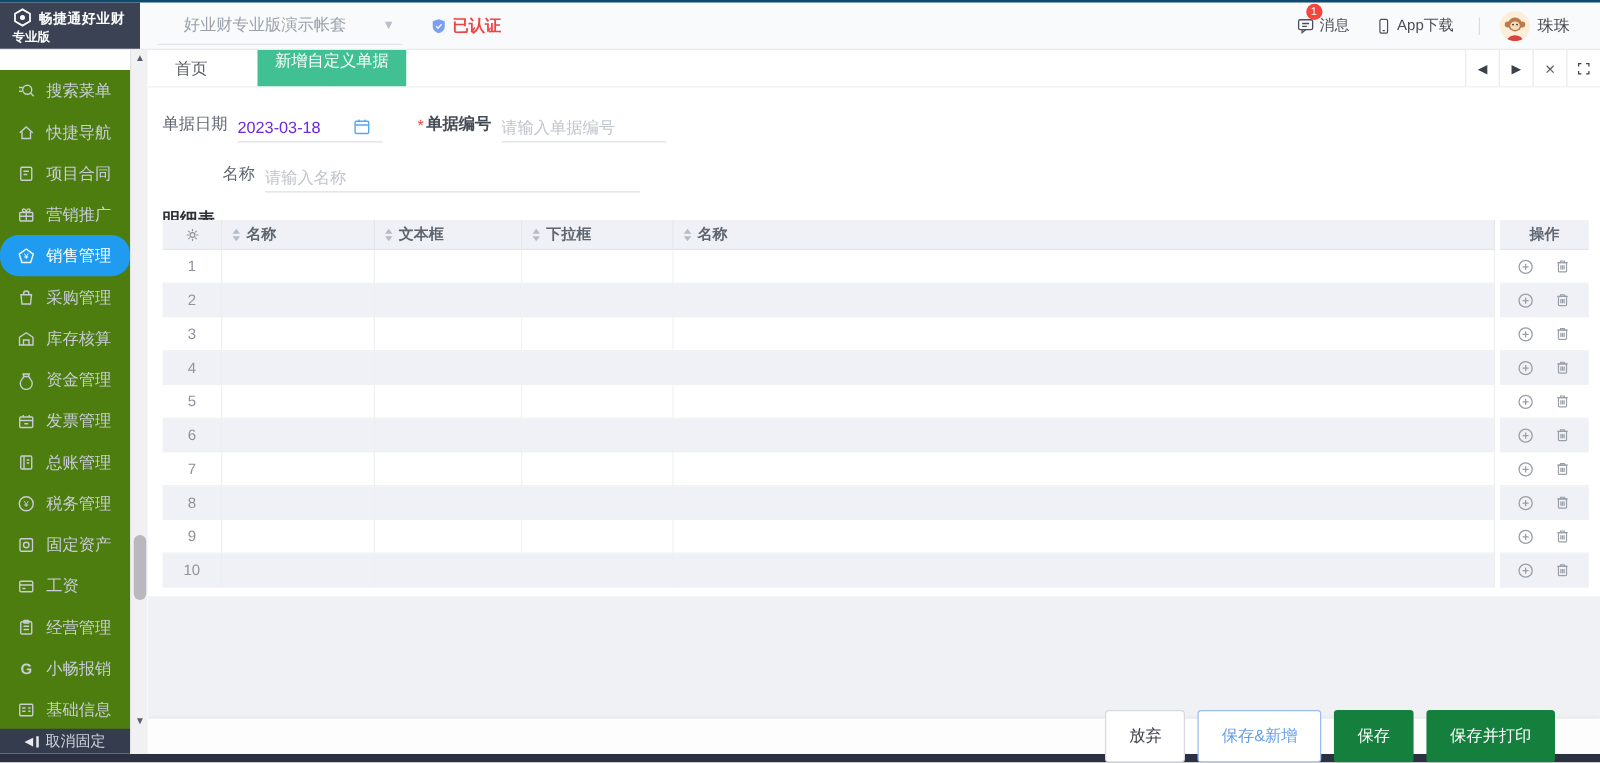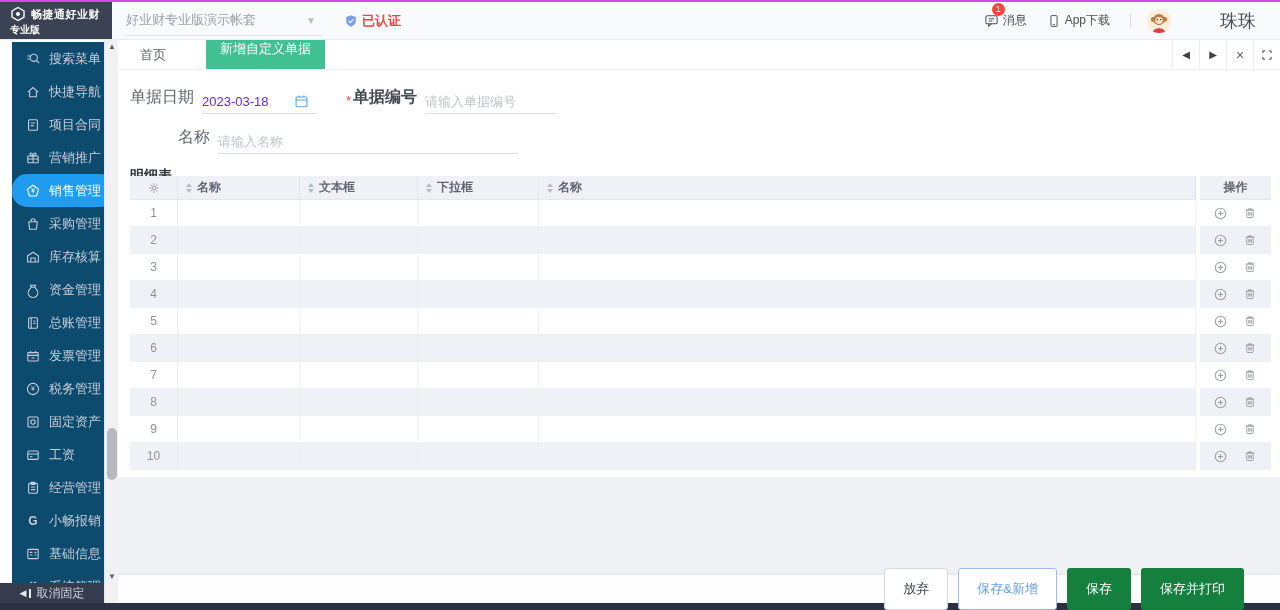--- a/index.html
+++ b/index.html
@@ -1,50 +1,50 @@
 <!DOCTYPE html>
 <html><head>
 <meta charset="utf-8">
 <style>
   * { margin:0; padding:0; box-sizing:border-box; }
   html,body { width:1280px; height:610px; overflow:hidden;
     font-family:"Liberation Sans", sans-serif; background:#fff; }
 
   
   .topbar { height:40px; display:flex; align-items:stretch; background:#f8fafc;
-    border-bottom:1px solid #e7eaee; border-top:2px solid #d946ef; }
+    border-bottom:1px solid #e7eaee; border-top:2px solid #0c4a6e; }
   .logo-block { width:112px; background:#3b4254; color:#fff; padding:4px 8px 2px 10px;
     display:flex; flex-direction:column; justify-content:center; }
   .logo-row { display:flex; align-items:center; gap:5px; }
   .logo-title { font-size:11px; font-weight:bold; letter-spacing:0.5px; }
   .logo-sub { font-size:10px; font-weight:bold; margin-top:1px; }
   .acct { display:flex; align-items:center; margin-left:14px; width:196px;
     border-bottom:1px solid #dfe3e8; height:30px; align-self:center; cursor:pointer; }
-  .acct-text { color:#9aa1ab; font-size:13px; flex:1; white-space:nowrap; overflow:hidden; }
+  .acct-text { color:#9aa1ab; font-size:13px; flex:1; white-space:nowrap; overflow:hidden;margin-left:21px; }
   .chev { color:#b8bfc8; font-size:10px; margin:0 6px; }
   .verified { display:flex; align-items:center; gap:4px; margin-left:22px;
     color:#ef4444; font-size:13px; font-weight:bold; }
   .topbar-spacer { flex:1; }
   .top-item { display:flex; align-items:center; gap:4px; color:#4a4f57; font-size:12px;
     margin-right:20px; cursor:pointer; position:relative; align-self:center; height:22px; }
   .badge { position:absolute; top:-7px; left:8px; background:#f5453d; color:#fff;
     font-size:9px; min-width:13px; height:13px; border-radius:7px; display:flex;
     align-items:center; justify-content:center; padding:0 3px; }
   .vdivider { width:1px; height:14px; background:#d9dde2; margin-right:16px; align-self:center; }
   .avatar { width:24px; height:24px; border-radius:50%; background:#fdeeda; overflow:hidden;
     align-self:center; margin-right:6px; flex:none; }
-  .username { color:#4a4f57; font-size:18px; align-self:center; margin-right:24px; cursor:pointer;margin-left:43px; }
+  .username { color:#4a4f57; font-size:13px; align-self:center; margin-right:24px; cursor:pointer; }
 
   
   .main { display:flex; height:563px; }
 
   
   .sidebar { width:118px; position:relative; flex:none; background:#fff; }
-  .menu-col { position:absolute; left:0; top:2px; width:104px; height:543px;
-    background:#0c4a6e; overflow:hidden;margin-left:12px; }
+  .menu-col { position:absolute; left:0; top:16px; width:104px; height:543px;
+    background:#4d7c0f; overflow:hidden; }
   .menu-item { height:33px; display:flex; align-items:center; gap:8px; padding-left:13px;
     color:#c8cdd8; font-size:13px; cursor:pointer; white-space:nowrap; }
   .menu-item.active { background:#1f9bf0; color:#fff;border-radius:15px; }
   .menu-item .mi { width:16px; height:16px; flex:none; }
   .unpin { position:absolute; left:0; top:543px; width:104px; height:20px; background:#353c4d;
     color:#cfd4de; font-size:12px; display:flex; align-items:center; justify-content:center;
     gap:3px; cursor:pointer; }
   .unpin .tri { font-size:9px; color:#e8ebf2; }
   .unpin .bar { width:2px; height:9px; background:#e8ebf2; margin-right:2px; }
   .scrollcol { position:absolute; right:0; top:0; width:14px; height:563px; background:#f1f1f3;
@@ -66,21 +66,21 @@
   .tab-close { font-size:12px; opacity:0.9; cursor:pointer; }
   .tabbar-spacer { flex:1; }
   .tab-ctrl { width:27px; display:flex; align-items:center; justify-content:center;
     color:#3d4249; font-size:10px; cursor:pointer; border-left:1px solid #ececef; }
   .tab-ctrl:first-of-type { border-left:none; }
   .tab-ctrl.close-x { font-size:14px; color:#5a5f66; }
 
   
   .form-section { height:102px; padding:10px 0 0 12px; }
   .form-row1 { display:flex; align-items:flex-end; height:32px; margin-top:2px; }
-  .f-label { font-size:16px; color:#5f6670; margin-right:8px; padding-bottom:6px; white-space:nowrap; }
+  .f-label { font-size:13px; color:#5f6670; margin-right:8px; padding-bottom:6px; white-space:nowrap; }
   .f-label.bold { font-weight:bold; color:#454b54; }
   .req { color:#f5453d; font-size:13px; padding-bottom:6px; margin-right:2px; }
   .u-wrap { display:flex; align-items:center; border-bottom:1px solid #dcdfe6; padding-bottom:4px; }
   .u-input { border:none; outline:none; background:transparent; font-size:13px; color:#6d28d9;
     font-family:"Liberation Sans", sans-serif; }
   .u-input::placeholder { color:#c0c4cc; }
   .date-wrap { width:116px; margin-left:18px; }
   .date-wrap .u-input { width:92px; }
   .docno-wrap { width:132px; }
   .docno-wrap .u-input { width:128px; }
@@ -274,34 +274,34 @@
             <svg class="" width="16" height="16" viewBox="0 0 16 16" fill="none" stroke="currentColor" stroke-width="1.1">
               <path d="M6.2 5.2h3.6l1.7 2.3a4.8 4.8 0 1 1-7 0Z"></path>
               <path d="M6.2 5.2 5.5 3.2h5l-.7 2"></path>
             </svg>
           </span>
           <span>资金管理</span>
         </div>
         <div class="menu-item">
           <span class="mi">
             <svg class="" width="16" height="16" viewBox="0 0 16 16" fill="none" stroke="currentColor" stroke-width="1.1">
+              <rect x="2.8" y="4.6" width="10.4" height="8.4" rx="0.8"></rect>
+              <path d="M2.8 7.4h10.4 M5.6 4.6V3 M10.4 4.6V3 M6.4 10h3.2"></path>
+            </svg>
+          </span>
+          <span>发票管理</span>
+        </div>
+        <div class="menu-item">
+          <span class="mi">
+            <svg class="" width="16" height="16" viewBox="0 0 16 16" fill="none" stroke="currentColor" stroke-width="1.1">
               <rect x="3.6" y="2.8" width="8.8" height="10.4" rx="1"></rect>
               <path d="M6.2 2.8v10.4 M8.4 6h2 M8.4 8.4h2"></path>
             </svg>
           </span>
           <span>总账管理</span>
-        </div>
-        <div class="menu-item">
-          <span class="mi">
-            <svg class="" width="16" height="16" viewBox="0 0 16 16" fill="none" stroke="currentColor" stroke-width="1.1">
-              <rect x="2.8" y="4.6" width="10.4" height="8.4" rx="0.8"></rect>
-              <path d="M2.8 7.4h10.4 M5.6 4.6V3 M10.4 4.6V3 M6.4 10h3.2"></path>
-            </svg>
-          </span>
-          <span>发票管理</span>
         </div>
         <div class="menu-item">
           <span class="mi">
             <svg class="" width="16" height="16" viewBox="0 0 16 16" fill="none" stroke="currentColor" stroke-width="1.1">
               <circle cx="8" cy="8" r="5.6"></circle>
               <text x="8" y="10.4" font-size="7" text-anchor="middle" fill="currentColor" stroke="none">¥</text>
             </svg>
           </span>
           <span>税务管理</span>
         </div>

